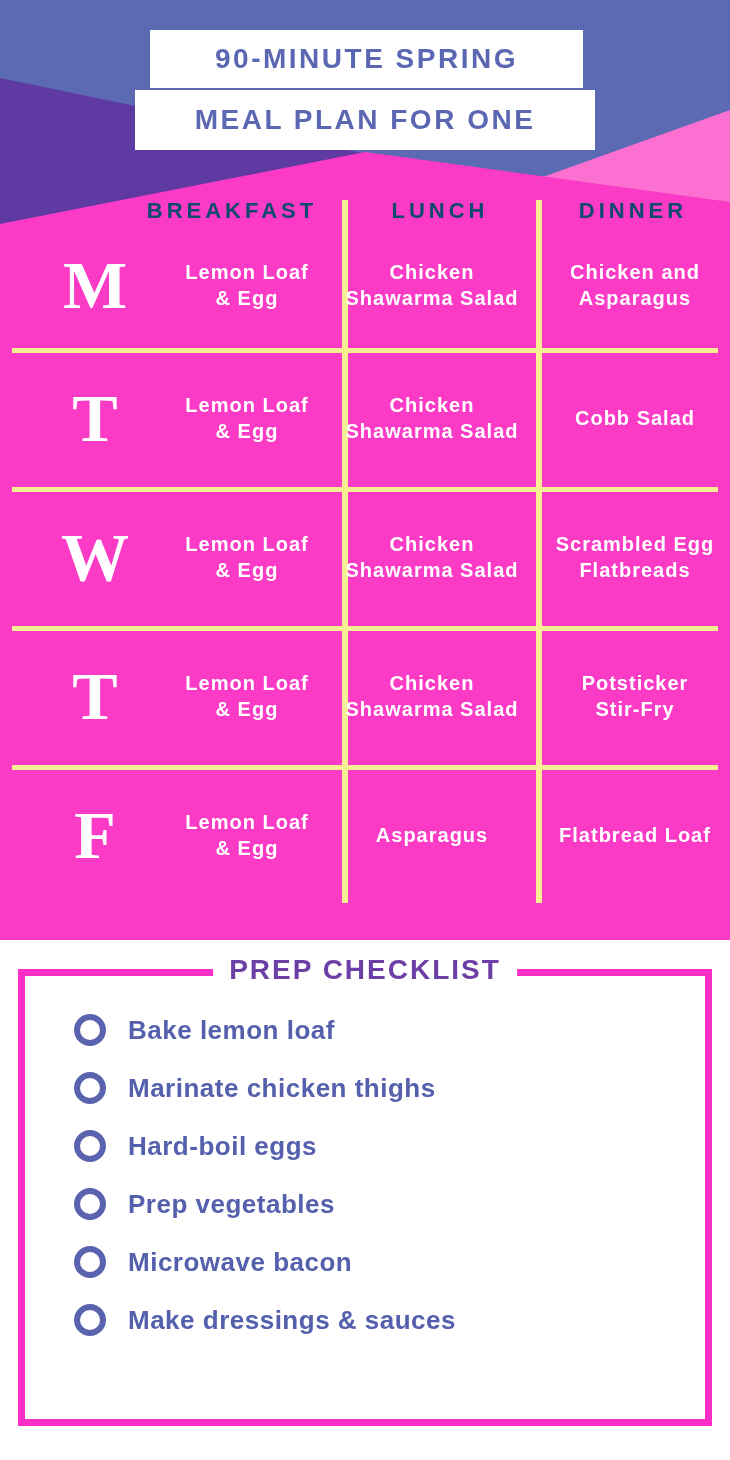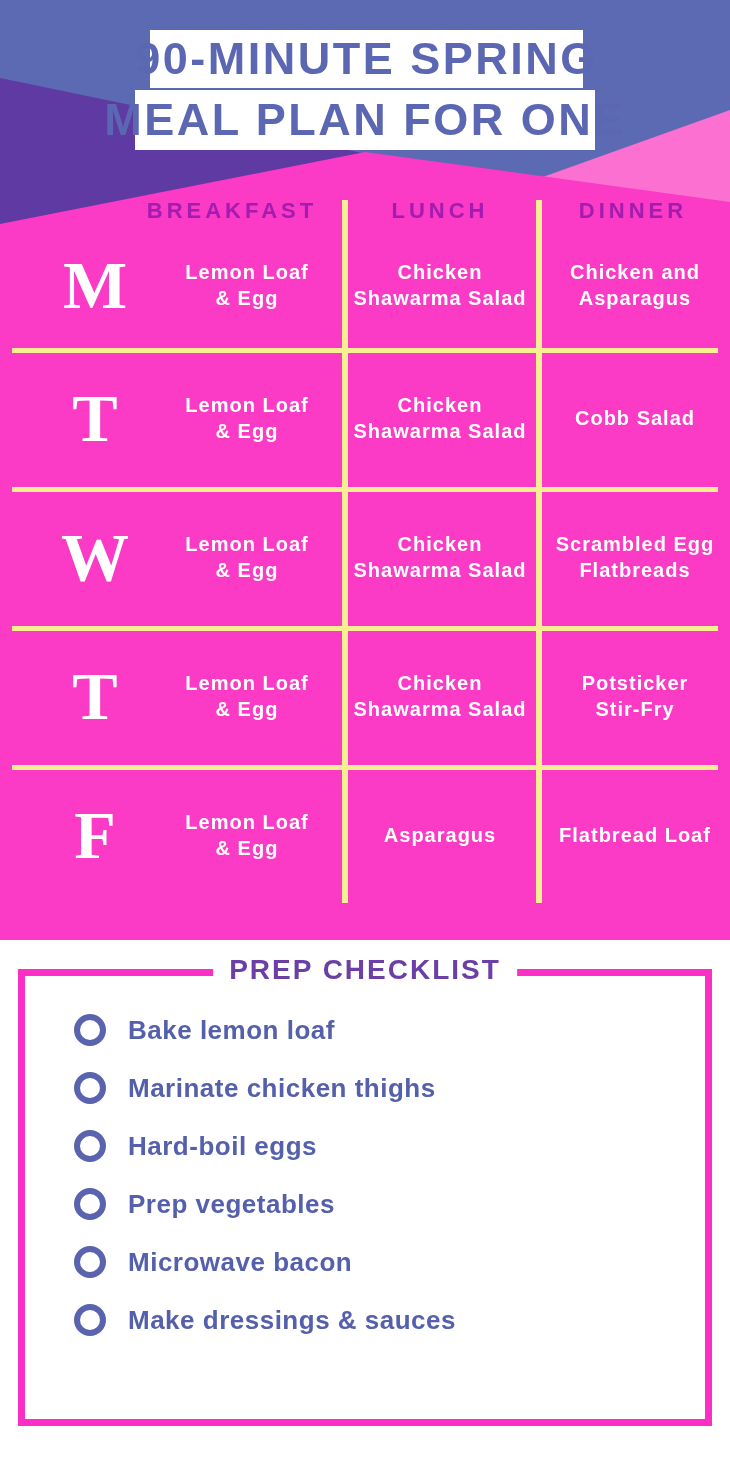--- a/index.html
+++ b/index.html
@@ -10,49 +10,49 @@
   }
   
   .pink-zone{position:absolute;left:0;top:0;width:730px;height:940px;background:#fb3ac5;}
   .hero-layer{position:absolute;left:0;top:0;width:730px;height:270px;}
   .hero-periwinkle{background:#5c69b3;}
   .hero-purple{background:#5e3aa2;clip-path:polygon(0 78px,420px 165px,420px 270px,0 270px);}
   .hero-lightpink{background:#fb70d0;clip-path:polygon(540px 178px,730px 110px,730px 270px,540px 270px);}
   .hero-hotpink{background:#fb3ac5;clip-path:polygon(0 224px,365px 152px,730px 202px,730px 270px,0 270px);}
   .title-box{
     position:absolute;background:#ffffff;display:flex;align-items:center;justify-content:center;
-    color:#5b67b2;font-weight:bold;font-size:45px;letter-spacing:2.5px;white-space:nowrap;
+    color:#5b67b2;font-weight:bold;font-size:28px;letter-spacing:2.5px;white-space:nowrap;
   }
   .title-box-1{left:150px;top:30px;width:433px;height:58px;}
   .title-box-2{left:135px;top:90px;width:460px;height:60px;}
   
   .col-head{
     position:absolute;top:196px;height:30px;display:flex;align-items:center;justify-content:center;
-    color:#a21caf;font-weight:bold;font-size:22px;letter-spacing:4px;
+    color:#0c4a6e;font-weight:bold;font-size:22px;letter-spacing:4px;
   }
   .col-head.b{left:120px;width:224px;}
   .col-head.l{left:344px;width:192px;}
   .col-head.d{left:536px;width:194px;}
   .vline{position:absolute;top:200px;width:6px;height:703px;background:#f8ee92;}
   .vline-1{left:342px;} .vline-2{left:536px;}
   .hline{position:absolute;left:12px;width:706px;height:5px;background:#f8ee92;}
   .plan-row{position:absolute;left:0;width:730px;height:139px;}
   .day-letter{
     position:absolute;left:40px;top:0;width:110px;height:139px;
     display:flex;align-items:center;justify-content:center;
     color:#ffffff;font-family:"Liberation Serif","DejaVu Serif",serif;
     font-weight:bold;font-size:68px;line-height:1;
   }
   .meal{
     position:absolute;top:0;height:139px;display:flex;align-items:center;justify-content:center;
     text-align:center;color:#ffffff;font-weight:bold;font-size:20px;line-height:26px;
     letter-spacing:1px;white-space:pre-line;
   }
   .meal.b{left:150px;width:194px;}
-  .meal.l{left:348px;width:184px;}
+  .meal.l{left:340px;width:184px;}
   .meal.d{left:540px;width:190px;}
   
   .checklist-box{
     position:absolute;left:18px;top:969px;width:694px;height:457px;
     border:7px solid #fb2ec5;box-sizing:border-box;background:#ffffff;
   }
   .checklist-title{
     position:absolute;top:948px;left:50%;transform:translateX(-50%);
     background:#ffffff;padding:0 16px;height:44px;display:flex;align-items:center;
     color:#6b3fa6;font-weight:bold;font-size:28px;letter-spacing:2px;white-space:nowrap;z-index:2;

